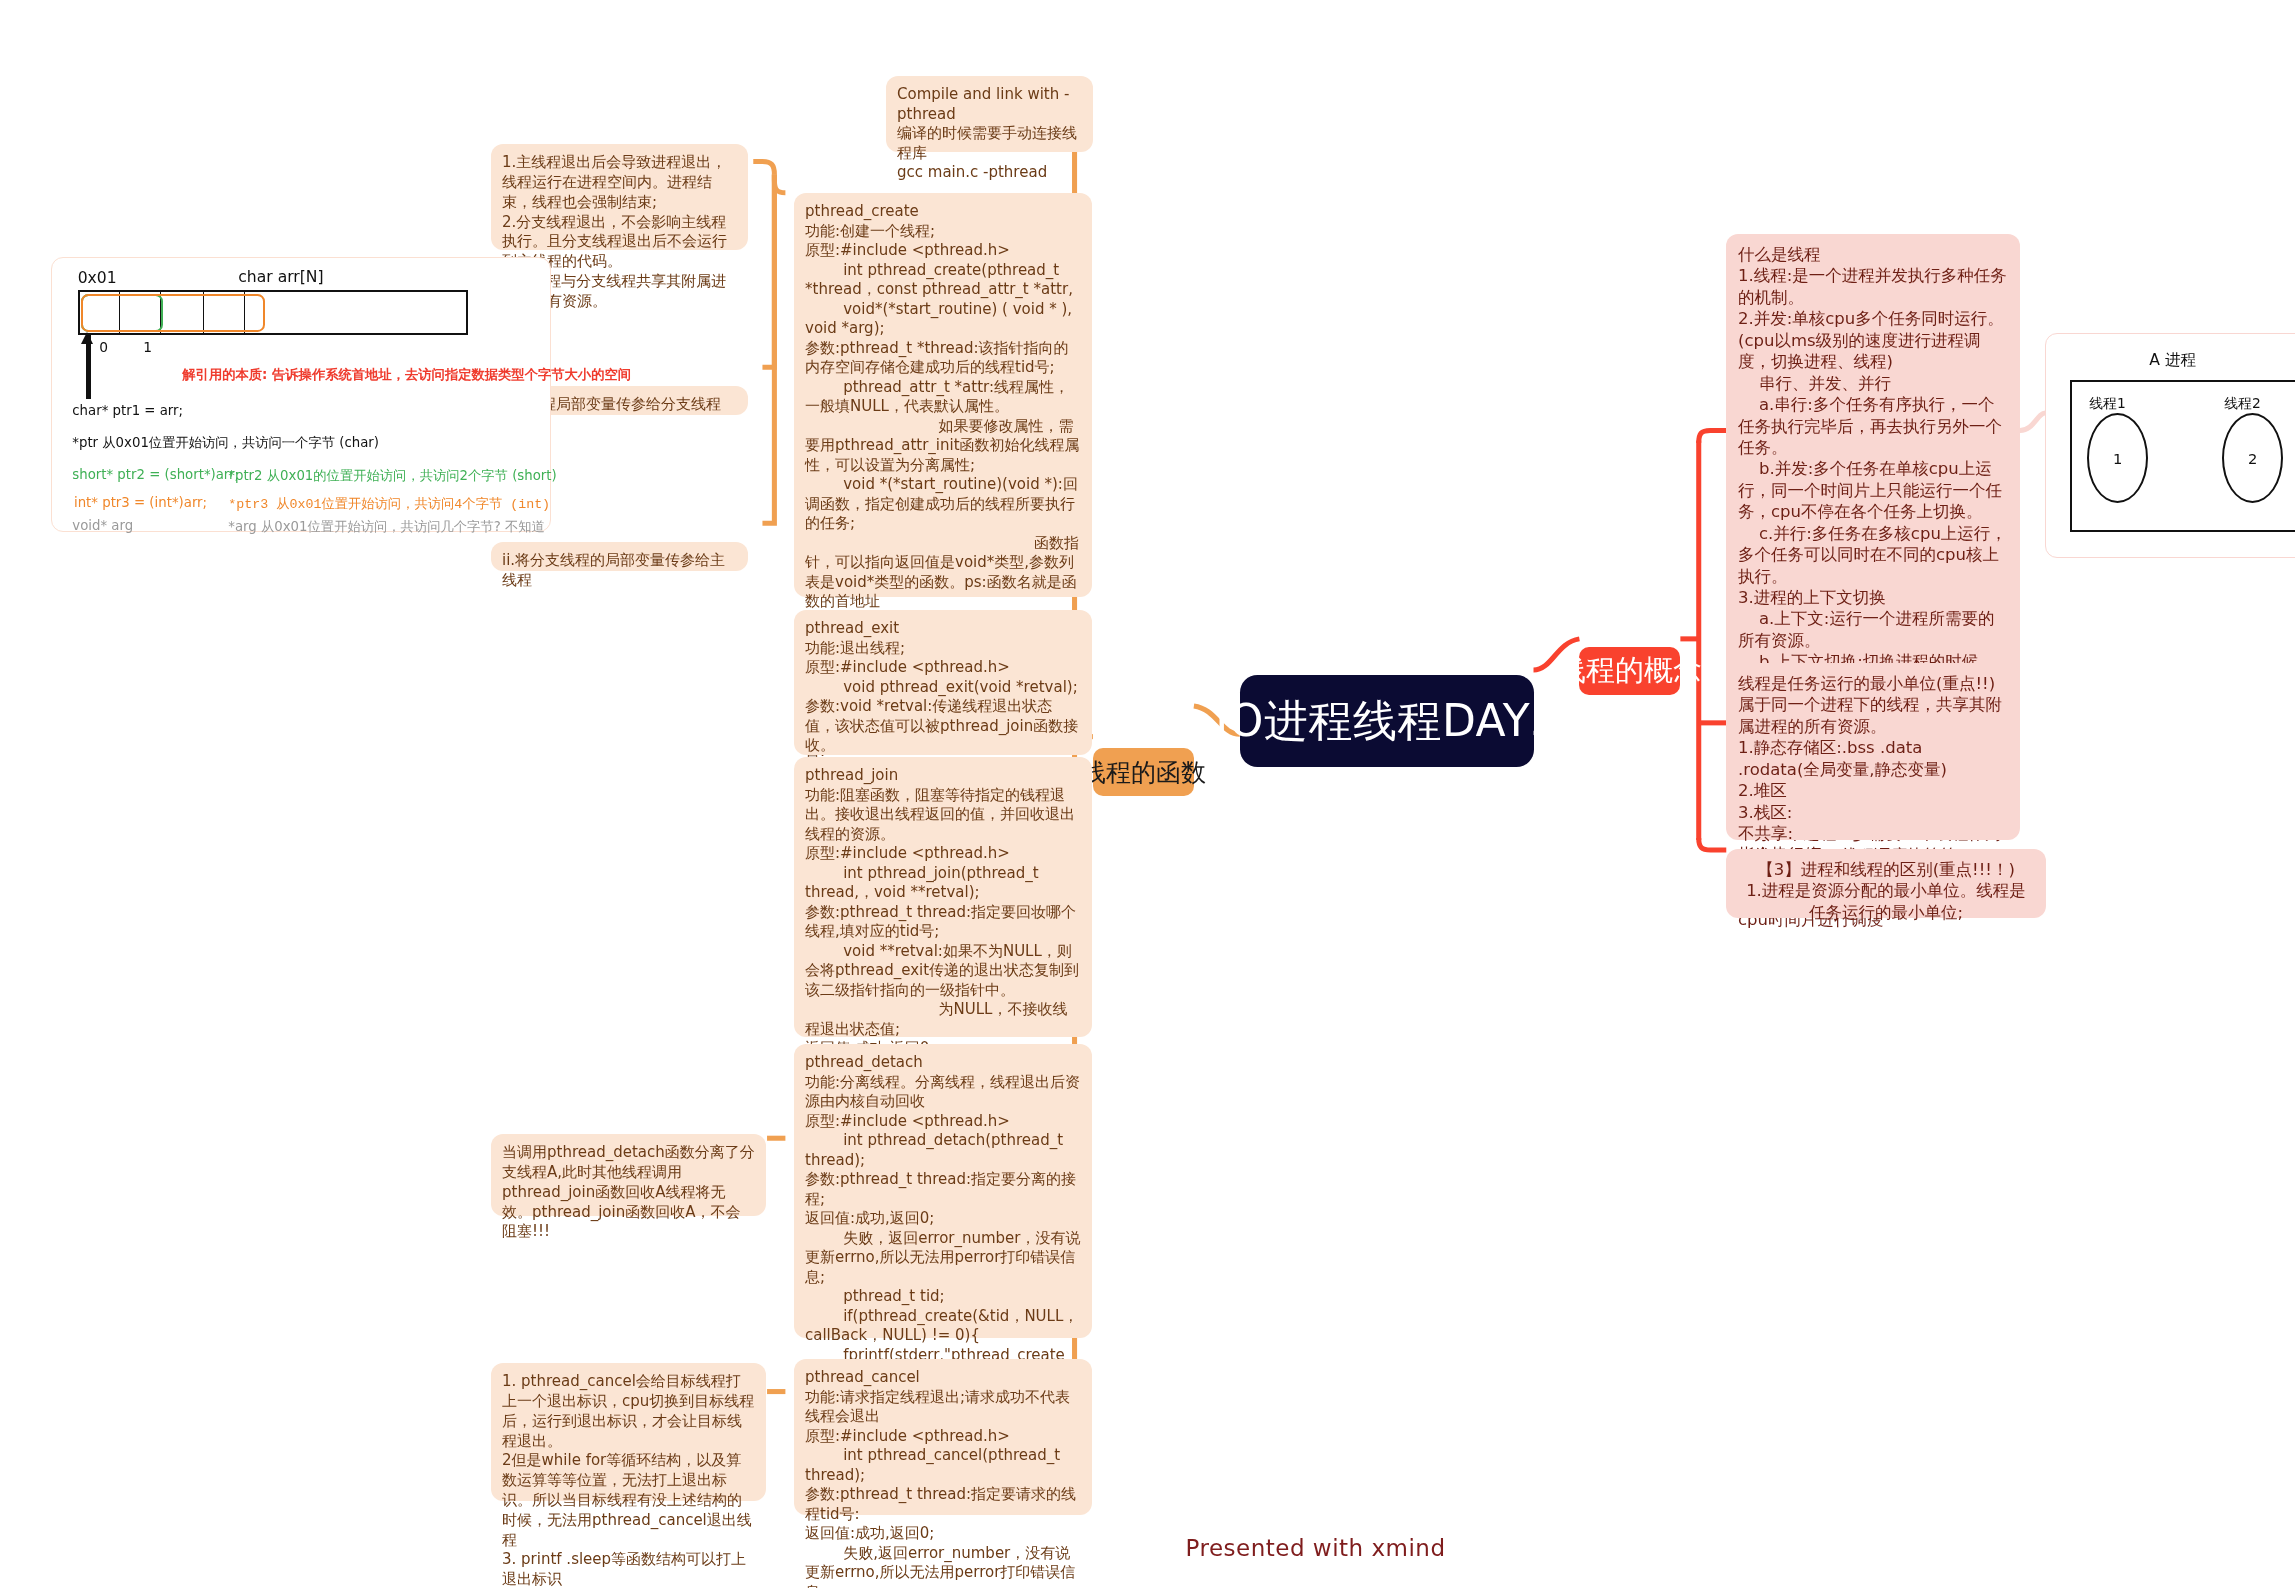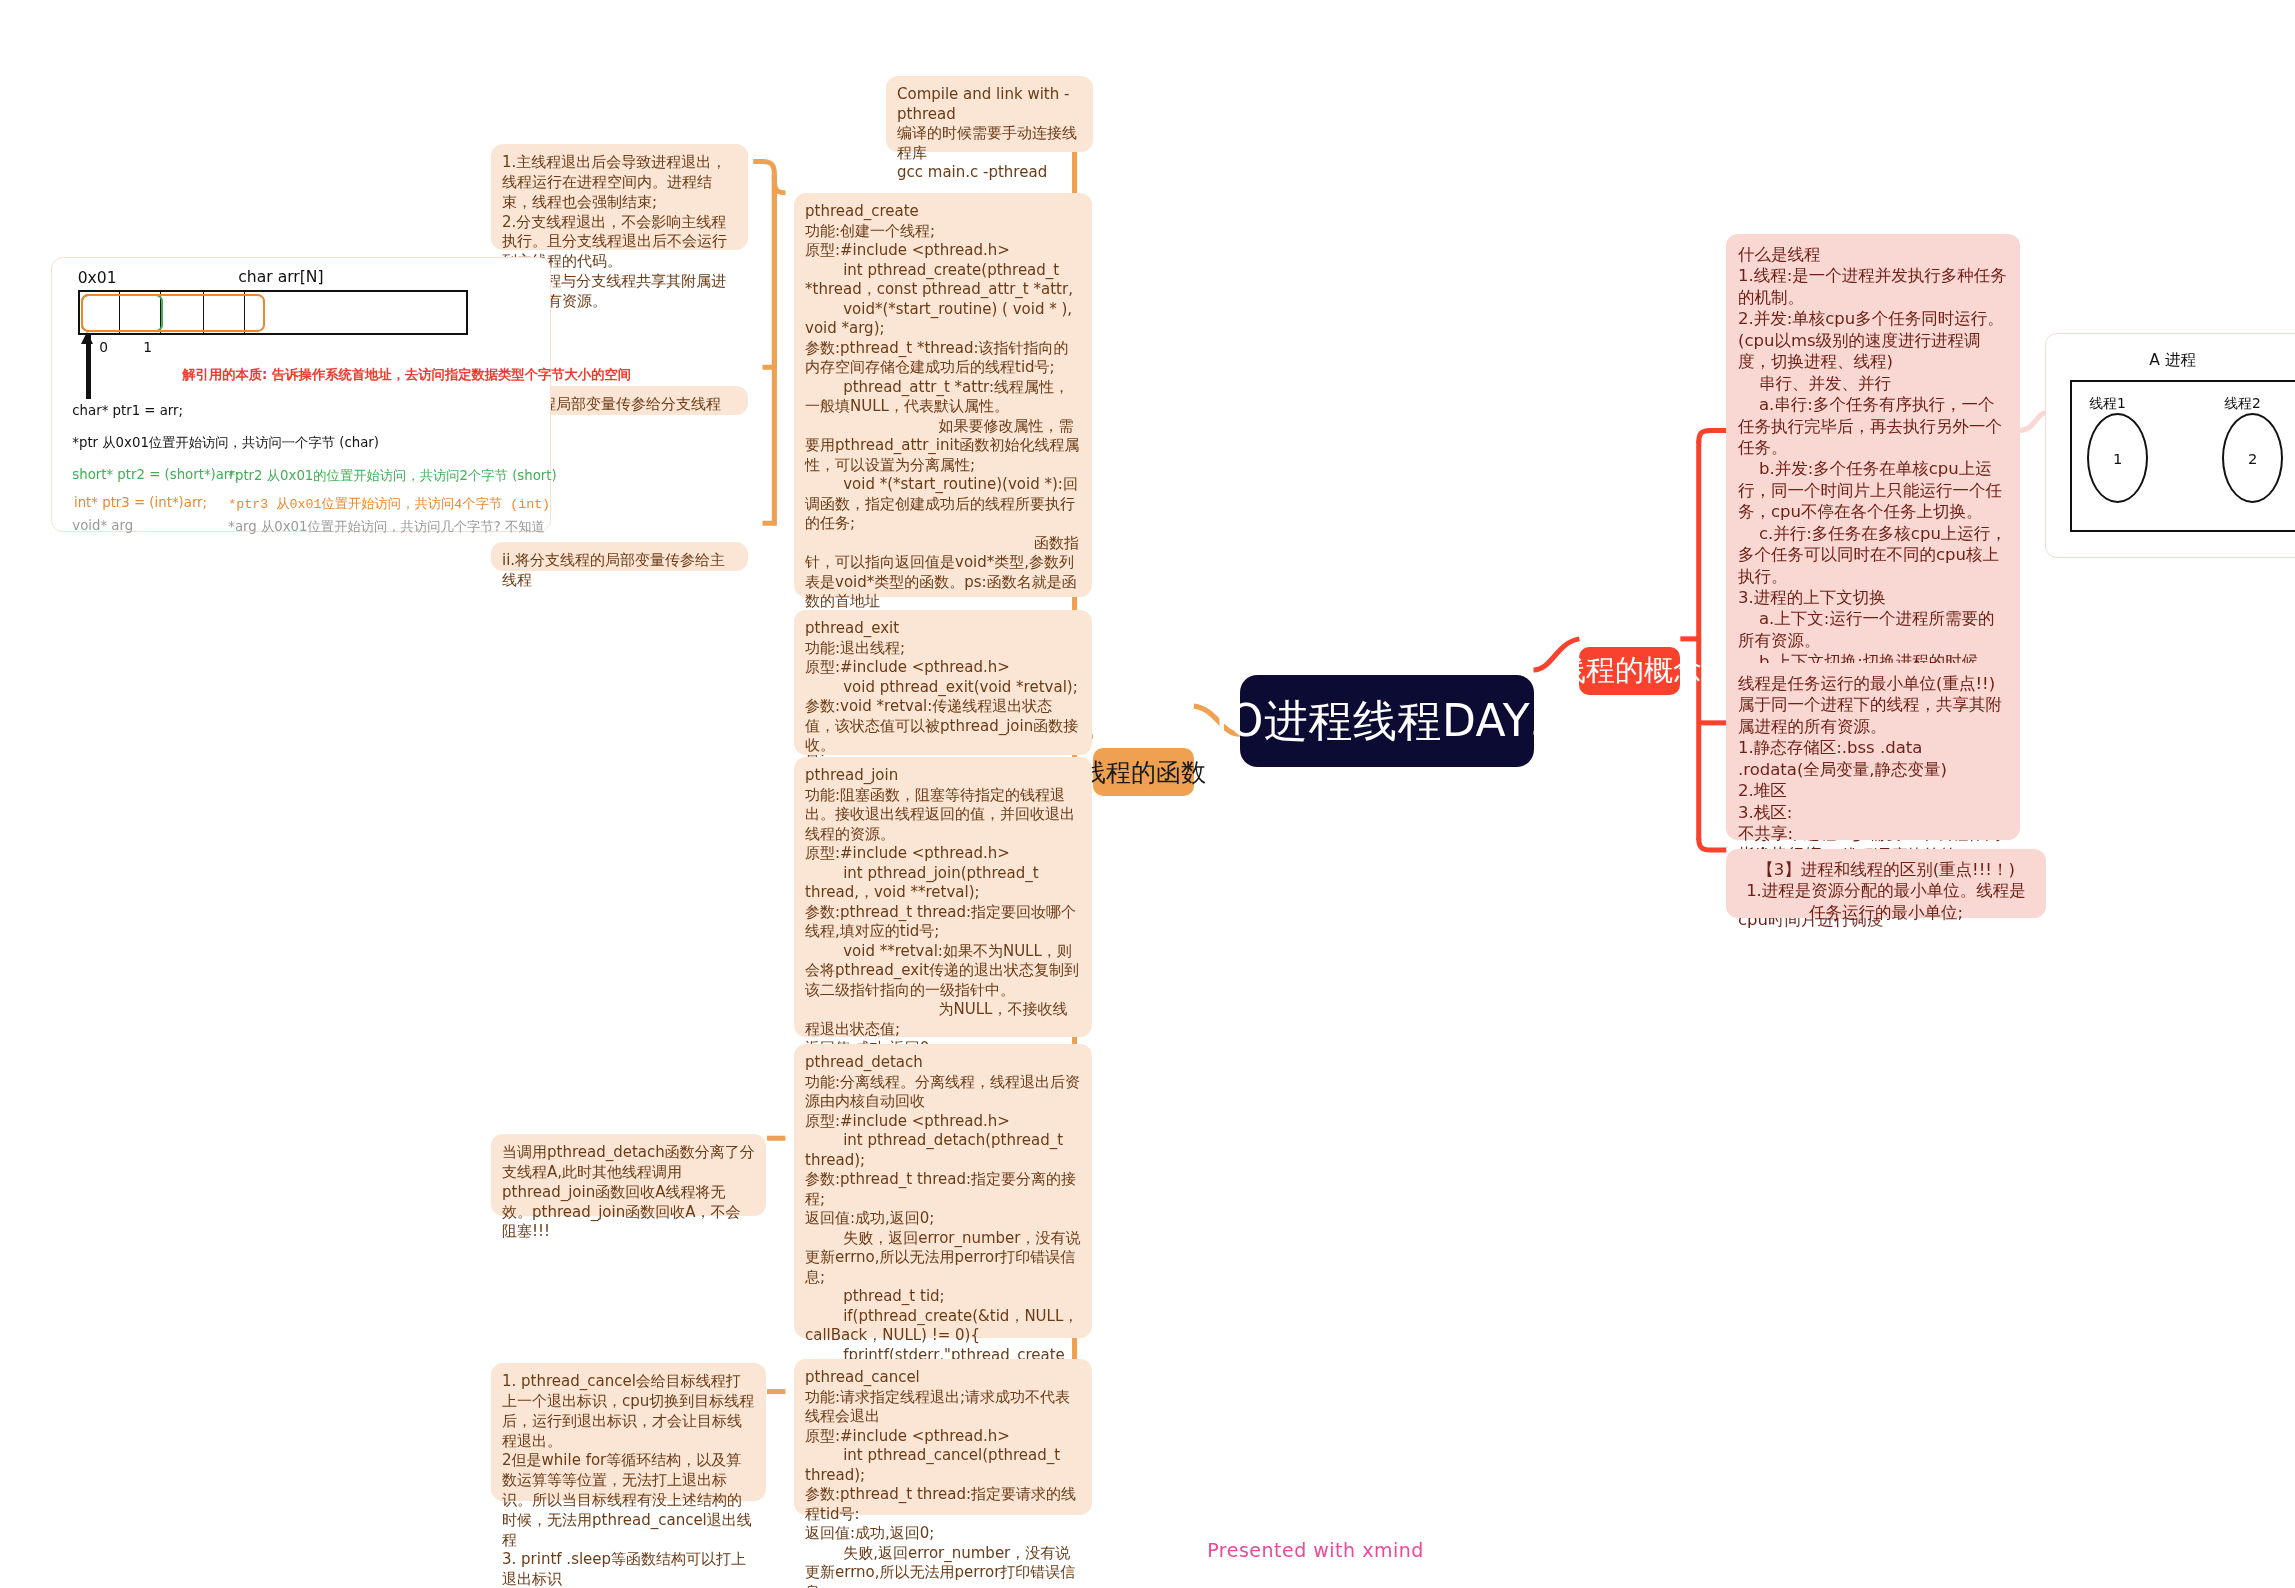--- a/index.html
+++ b/index.html
@@ -83,21 +83,21 @@
   .proc-box{position:absolute;left:16.5px;top:39px;width:257px;height:152px;
             border:2.3px solid #111;box-sizing:border-box;background:#fff;}
   .proc-t1-lbl{position:absolute;left:36px;top:54px;font-size:13.8px;color:#111;}
   .proc-t2-lbl{position:absolute;left:171px;top:54px;font-size:13.8px;color:#111;}
   .proc-oval{position:absolute;width:61px;height:90px;border:2.8px solid #111;
              border-radius:50%;box-sizing:border-box;background:#fff;
              display:flex;align-items:center;justify-content:center;font-size:14.7px;color:#111;}
 
   .watermark{
     position:absolute;left:50%;transform:translateX(-50%);bottom:27.5px;
-    color:#ec4899;font-size:19px;letter-spacing:0.5px;
+    color:#7f1d1d;font-size:23px;letter-spacing:0.5px;
   }
 </style>
 </head>
 <body>
 
 <div class="canvas">
 
   <svg class="links" viewBox="0 0 5730 3460">
 
     <path d="M3340 1460 C 3380 1460, 3390 1400, 3440 1392" stroke="#f9422e" stroke-width="11" fill="none"></path>

